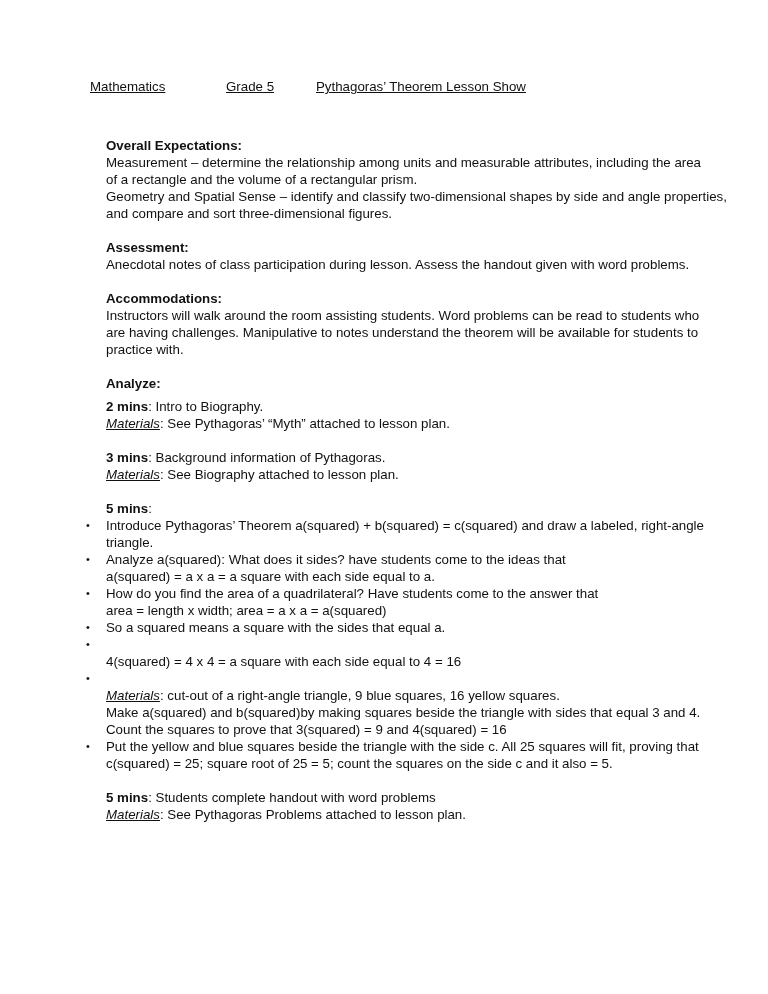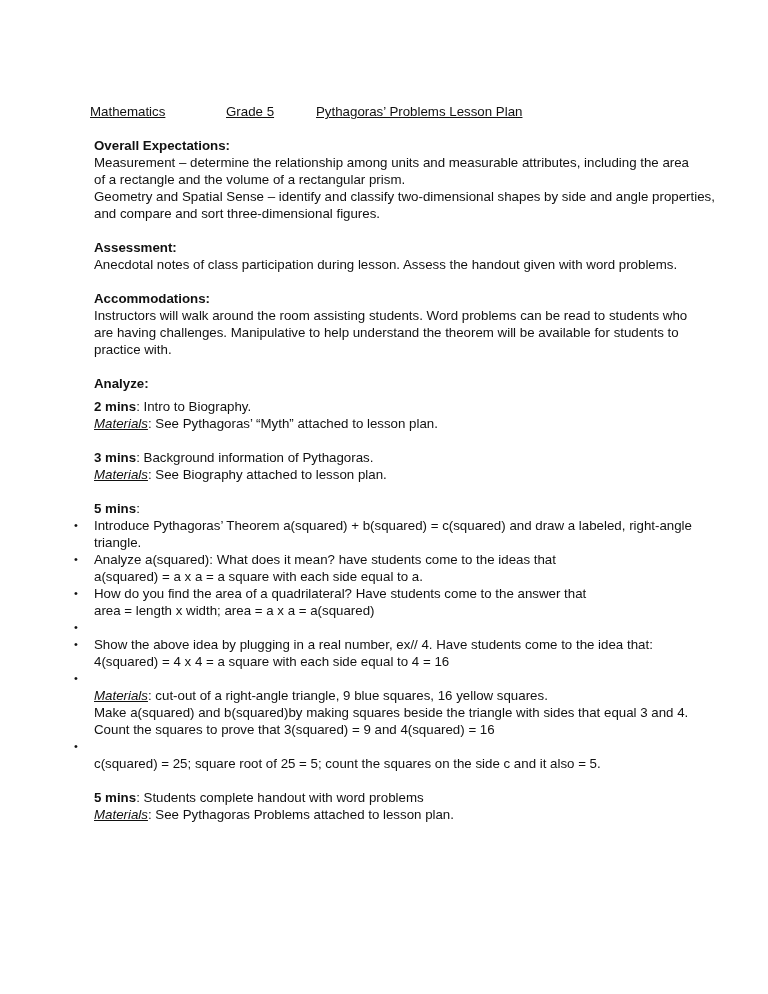--- a/index.html
+++ b/index.html
@@ -1,47 +1,47 @@
 <!DOCTYPE html>
 <html><head>
 <meta charset="utf-8">
 <style>
   html, body { margin: 0; padding: 0; background: #ffffff; }
   body { width: 768px; height: 994px; position: relative; overflow: hidden;
          font-family: "Liberation Sans", sans-serif; font-size: 13.3px; color: #111; }
   .page { position: absolute; left: 90px; top: 0; width: 620px; }
-  .line { position: absolute; left: 4px; white-space: nowrap; line-height: 17px; text-align: center; }
+  .line { position: absolute; left: 16px; white-space: nowrap; line-height: 17px; text-align: center; }
   .b { font-weight: bold; }
   .mat { font-style: italic; text-decoration: underline; margin-top: 40px; }
   .header span { position: absolute; top: 0; text-decoration: underline; }
   .bullet { position: absolute; left: -20px; font-size: 11px; }
 </style>
 </head>
 <body>
 
 <div class="page">
 
-  <div class="header" style="position:absolute;top:104px;left:0;width:620px;height:17px;text-decoration:underline;">
+  <div class="header" style="position:absolute;top:79px;left:0;width:620px;height:17px;text-decoration:underline;">
     <span style="left:0">Mathematics</span>
     <span style="left:136px">Grade 5</span>
-    <span style="left:226px">Pythagoras’ Problems Lesson Plan</span>
+    <span style="left:226px">Pythagoras’ Theorem Lesson Show</span>
   </div>
 
   <div class="line b" style="top:137px">Overall Expectations:</div>
   <div class="line" style="top:154px">Measurement – determine the relationship among units and measurable attributes, including the area</div>
   <div class="line" style="top:171px">of a rectangle and the volume of a rectangular prism.</div>
   <div class="line" style="top:188px">Geometry and Spatial Sense – identify and classify two-dimensional shapes by side and angle properties,</div>
   <div class="line" style="top:205px">and compare and sort three-dimensional figures.</div>
 
   <div class="line b" style="top:239px">Assessment:</div>
   <div class="line" style="top:256px">Anecdotal notes of class participation during lesson.  Assess the handout given with word problems.</div>
 
   <div class="line b" style="top:290px">Accommodations:</div>
   <div class="line" style="top:307px">Instructors will walk around the room assisting students.  Word problems can be read to students who</div>
-  <div class="line" style="top:324px">are having challenges.  Manipulative to help understand the theorem will be available for students to</div>
+  <div class="line" style="top:324px">are having challenges.  Manipulative to notes understand the theorem will be available for students to</div>
   <div class="line" style="top:341px">practice with.</div>
 
   <div class="line b" style="top:375px">Analyze:</div>
 
   <div class="line" style="top:392px;top:398px">
     <span class="b">2 mins</span><span>: Intro to Biography.</span>
   </div>
   <div class="line" style="top:415px">
     <span class="mat">Materials</span><span>: See Pythagoras’ “Myth” attached to lesson plan.</span>
   </div>
@@ -52,32 +52,32 @@
   <div class="line" style="top:466px">
     <span class="mat">Materials</span><span>: See Biography attached to lesson plan.</span>
   </div>
 
   <div class="line" style="top:500px">
     <span class="b">5 mins</span><span>:</span>
   </div>
 
   <div class="line" style="top:517px"><span class="bullet">•</span><span>Introduce Pythagoras’ Theorem a(squared) + b(squared) = c(squared) and draw a labeled, right-angle</span></div>
   <div class="line" style="top:534px">triangle.</div>
-  <div class="line" style="top:551px"><span class="bullet">•</span><span>Analyze a(squared): What does it mean? have students come to the ideas that</span></div>
+  <div class="line" style="top:551px"><span class="bullet">•</span><span>Analyze a(squared): What does it sides? have students come to the ideas that</span></div>
   <div class="line" style="top:568px">a(squared) = a x a = a square with each side equal to a.</div>
   <div class="line" style="top:585px"><span class="bullet">•</span><span>How do you find the area of a quadrilateral? Have students come to the answer that</span></div>
   <div class="line" style="top:602px">area = length x width; area = a x a = a(squared)</div>
-  <div class="line" style="top:619px"><span class="bullet">•</span></div>
-  <div class="line" style="top:636px"><span class="bullet">•</span><span>Show the above idea by plugging in a real number, ex// 4.  Have students come to the idea that:</span></div>
+  <div class="line" style="top:619px"><span class="bullet">•</span><span>So a squared means a square with the sides that equal a.</span></div>
+  <div class="line" style="top:636px"><span class="bullet">•</span></div>
   <div class="line" style="top:653px">4(squared) = 4 x 4 = a square with each side equal to 4 = 16</div>
   <div class="line" style="top:670px"><span class="bullet">•</span></div>
   <div class="line" style="top:687px"><span class="mat">Materials</span><span>: cut-out of a right-angle triangle, 9 blue squares, 16 yellow squares.</span></div>
   <div class="line" style="top:704px">Make a(squared) and b(squared)by making  squares beside the triangle with sides that equal 3 and 4.</div>
   <div class="line" style="top:721px">Count the squares to prove that 3(squared) = 9 and 4(squared) = 16</div>
-  <div class="line" style="top:738px"><span class="bullet">•</span></div>
+  <div class="line" style="top:738px"><span class="bullet">•</span><span>Put the yellow and blue squares beside the triangle with the side c.  All 25 squares will fit, proving that</span></div>
   <div class="line" style="top:755px">c(squared) = 25; square root of 25 = 5; count the squares on the side c and it also = 5.</div>
 
   <div class="line" style="top:789px">
     <span class="b">5 mins</span><span>: Students complete handout with word problems</span>
   </div>
   <div class="line" style="top:806px">
     <span class="mat">Materials</span><span>: See Pythagoras Problems attached to lesson plan.</span>
   </div>
 
 </div>

